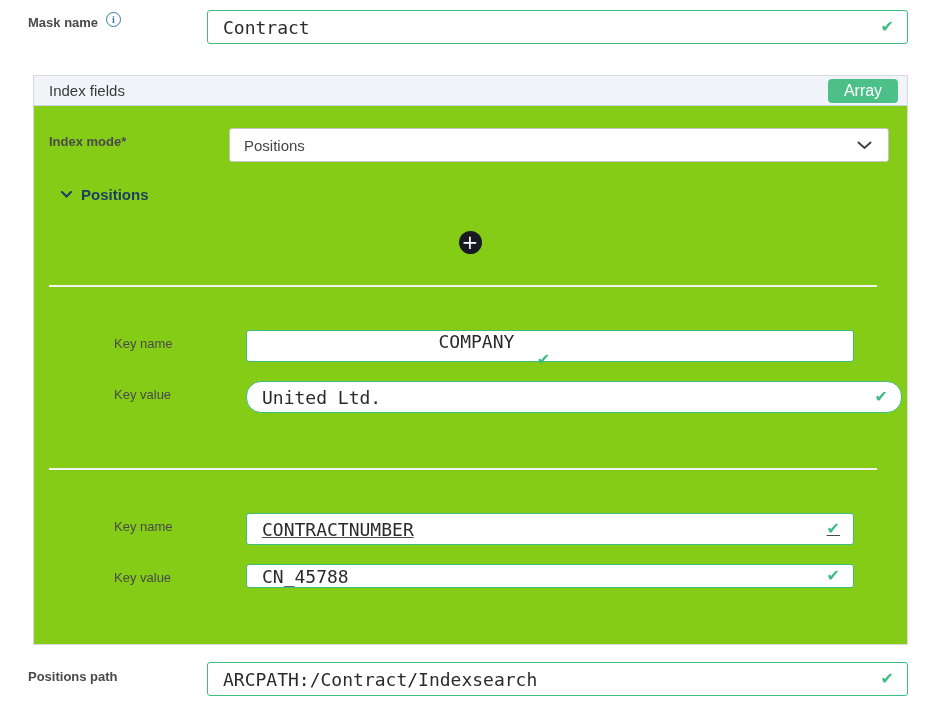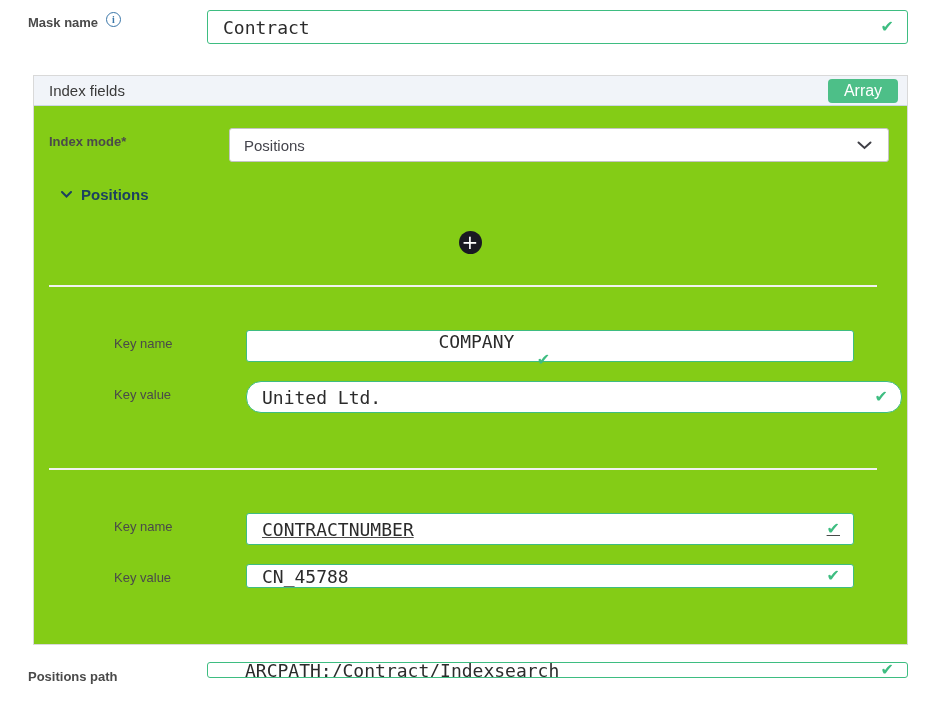--- a/index.html
+++ b/index.html
@@ -140,16 +140,16 @@
 
   <span class="label entry-label" style="top:494px;">Key value</span>
   <div class="vinput" style="left:212px;top:488px;width:608px;height:24px;">
     <input type="text" value="CN_45788" style="">
     <span class="check">✔</span>
   </div>
 
 </div>
 
 <span class="abs label" style="left:28px;top:669px;">Positions path</span>
-<div class="vinput" style="left:207px;top:662px;width:701px;height:16px;padding-left:22px;">
+<div class="vinput" style="left:207px;top:662px;width:701px;height:34px;">
   <input type="text" value="ARCPATH:/Contract/Indexsearch" style="">
   <span class="check">✔</span>
 </div>
 
 </body></html>

